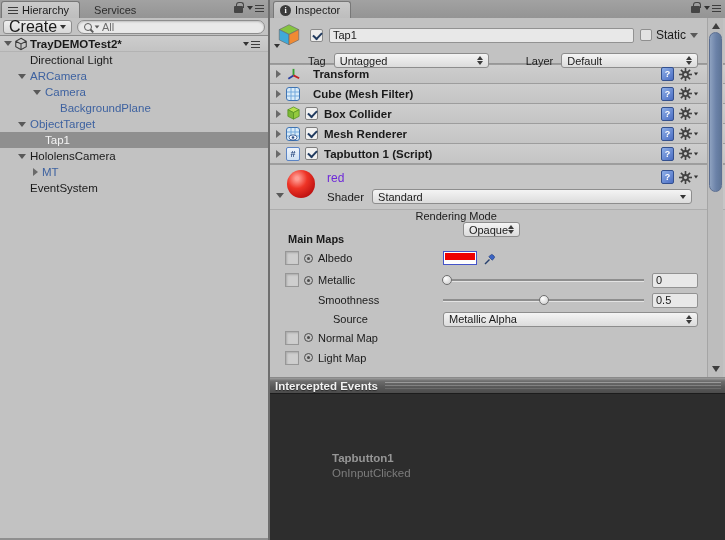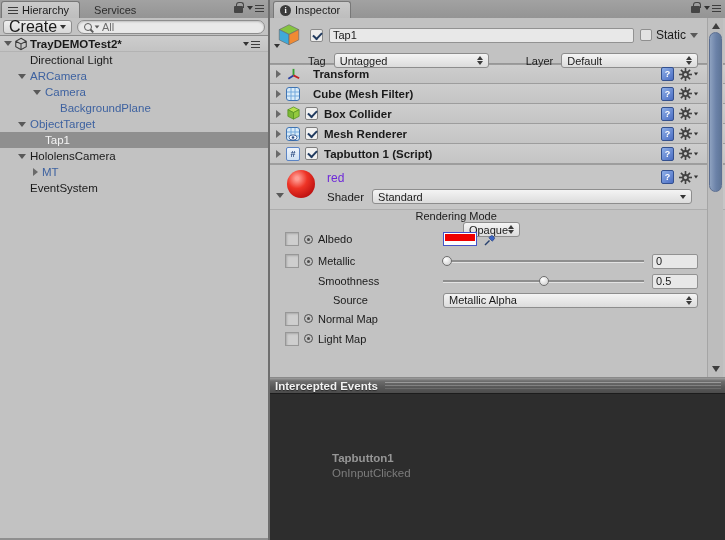--- a/index.html
+++ b/index.html
@@ -438,20 +438,23 @@
             <span>Rendering Mode</span>
           </div>
         <div class="mat-controls">
           <div class="dd dd-fill">
             <span>Opaque</span>
             <span class="updown"></span>
           </div>
         </div>
       </div>
 
+      <div class="mat-row mm-row">
+        <span>Main Maps</span>
+      </div>
 
       <div class="mat-row r-albedo">
         <div class="map-left">
           <span class="slot"></span>
           <span class="target-icon"></span>
           <span>Albedo</span>
         </div>
         <div class="mat-controls">
           <span class="swatch">
               <span class="c"></span>

